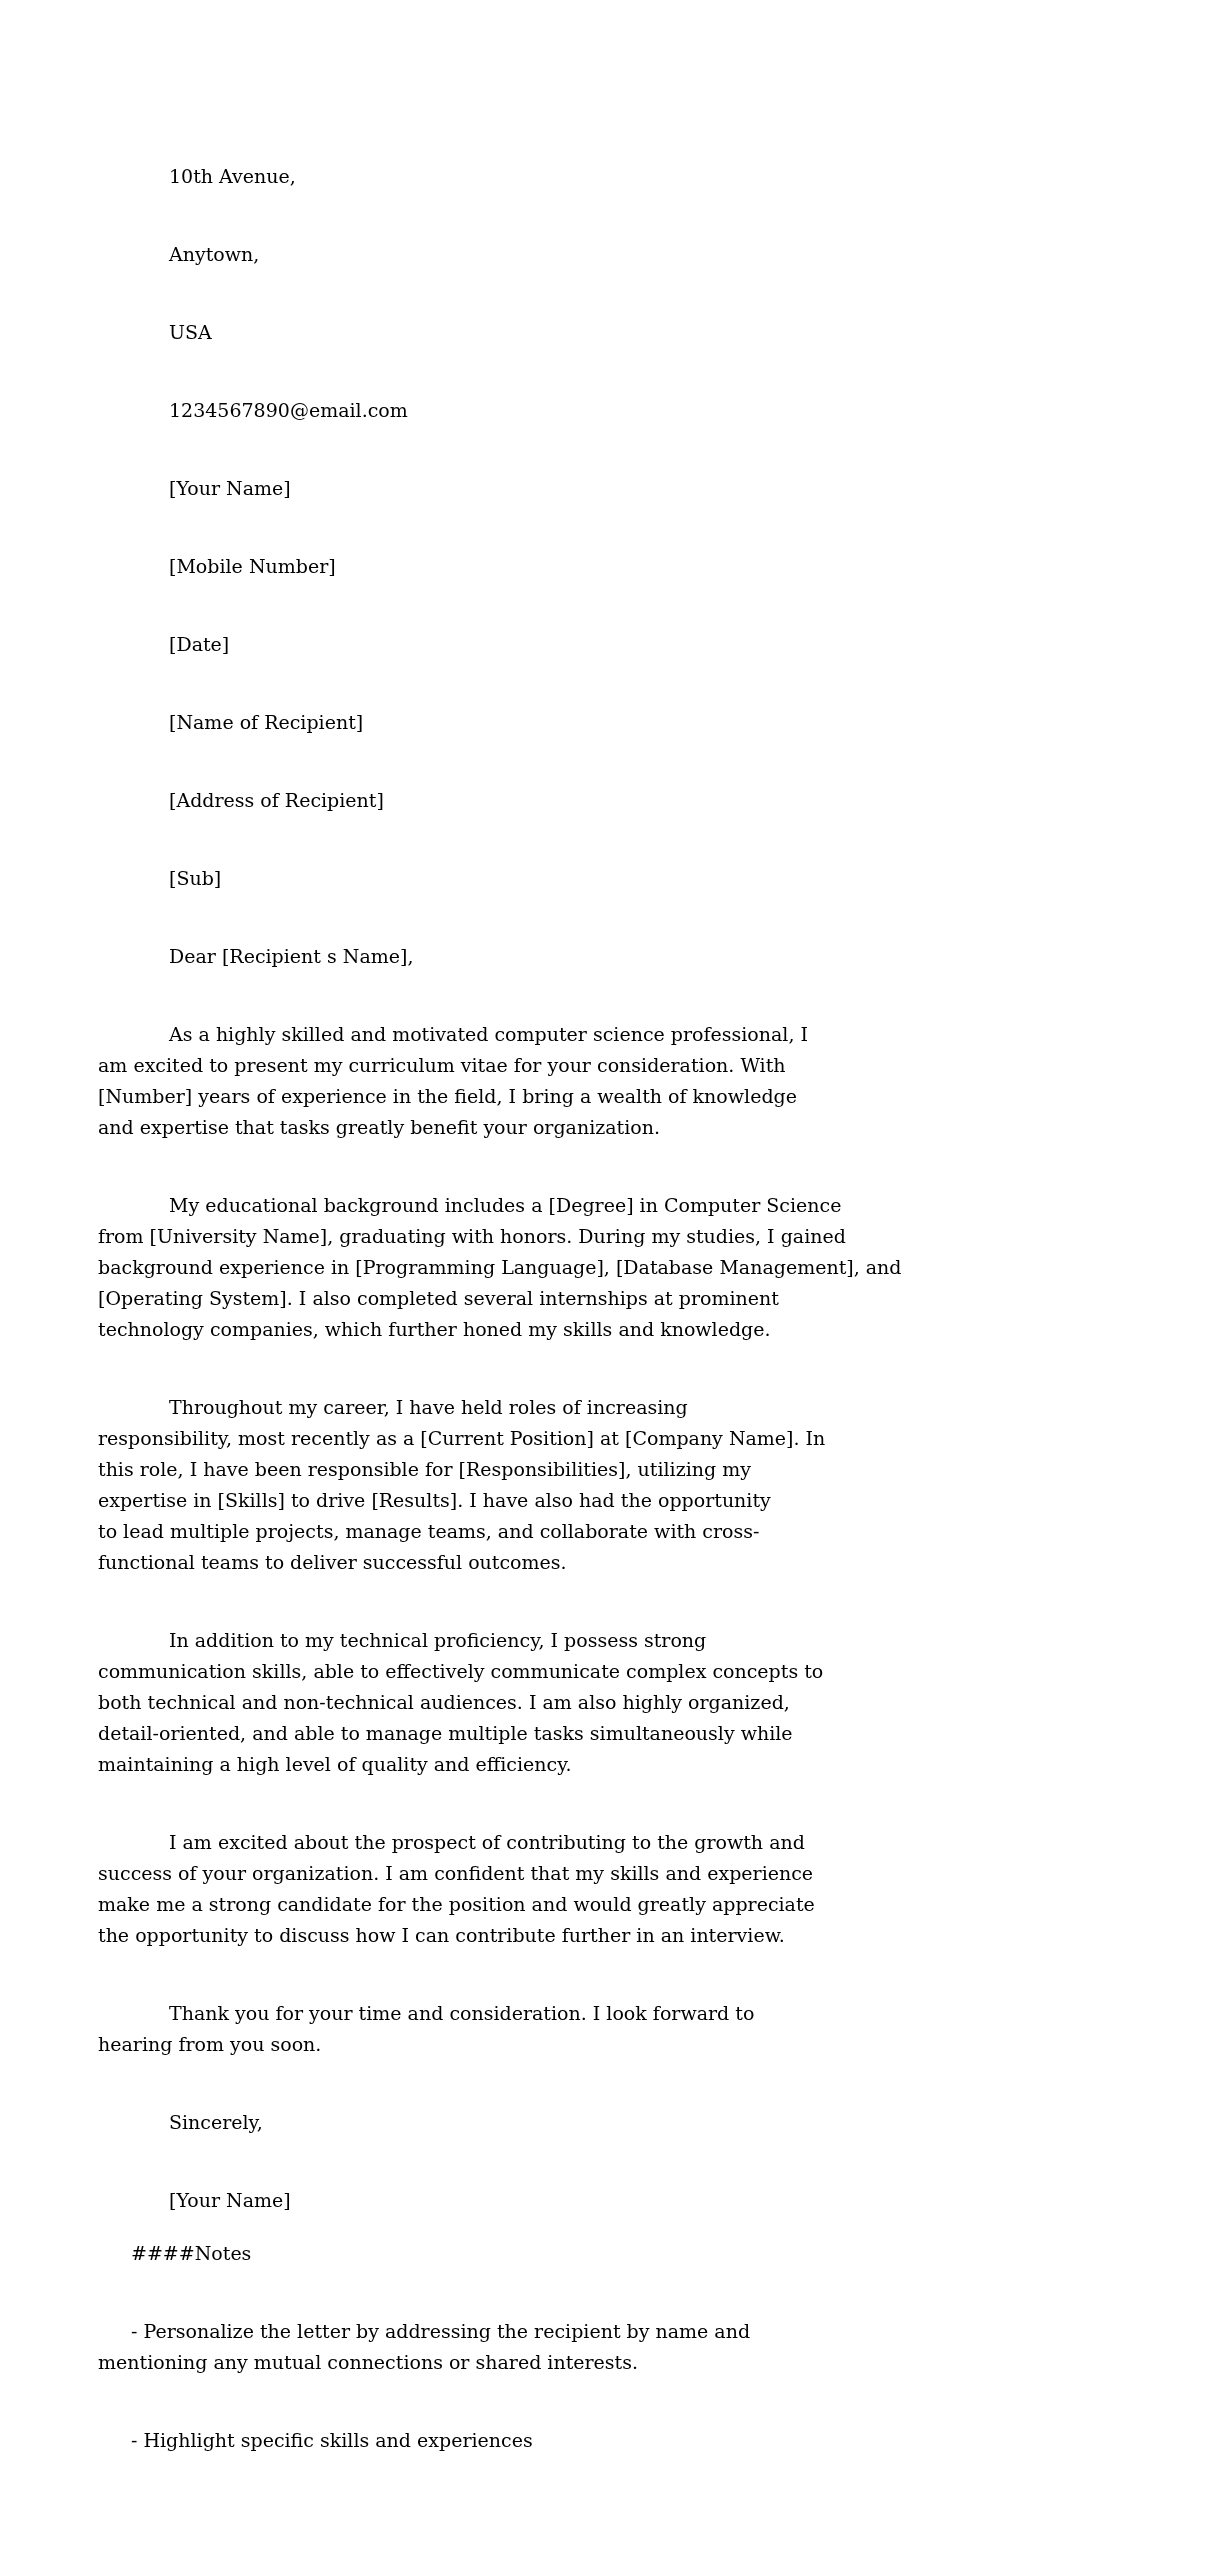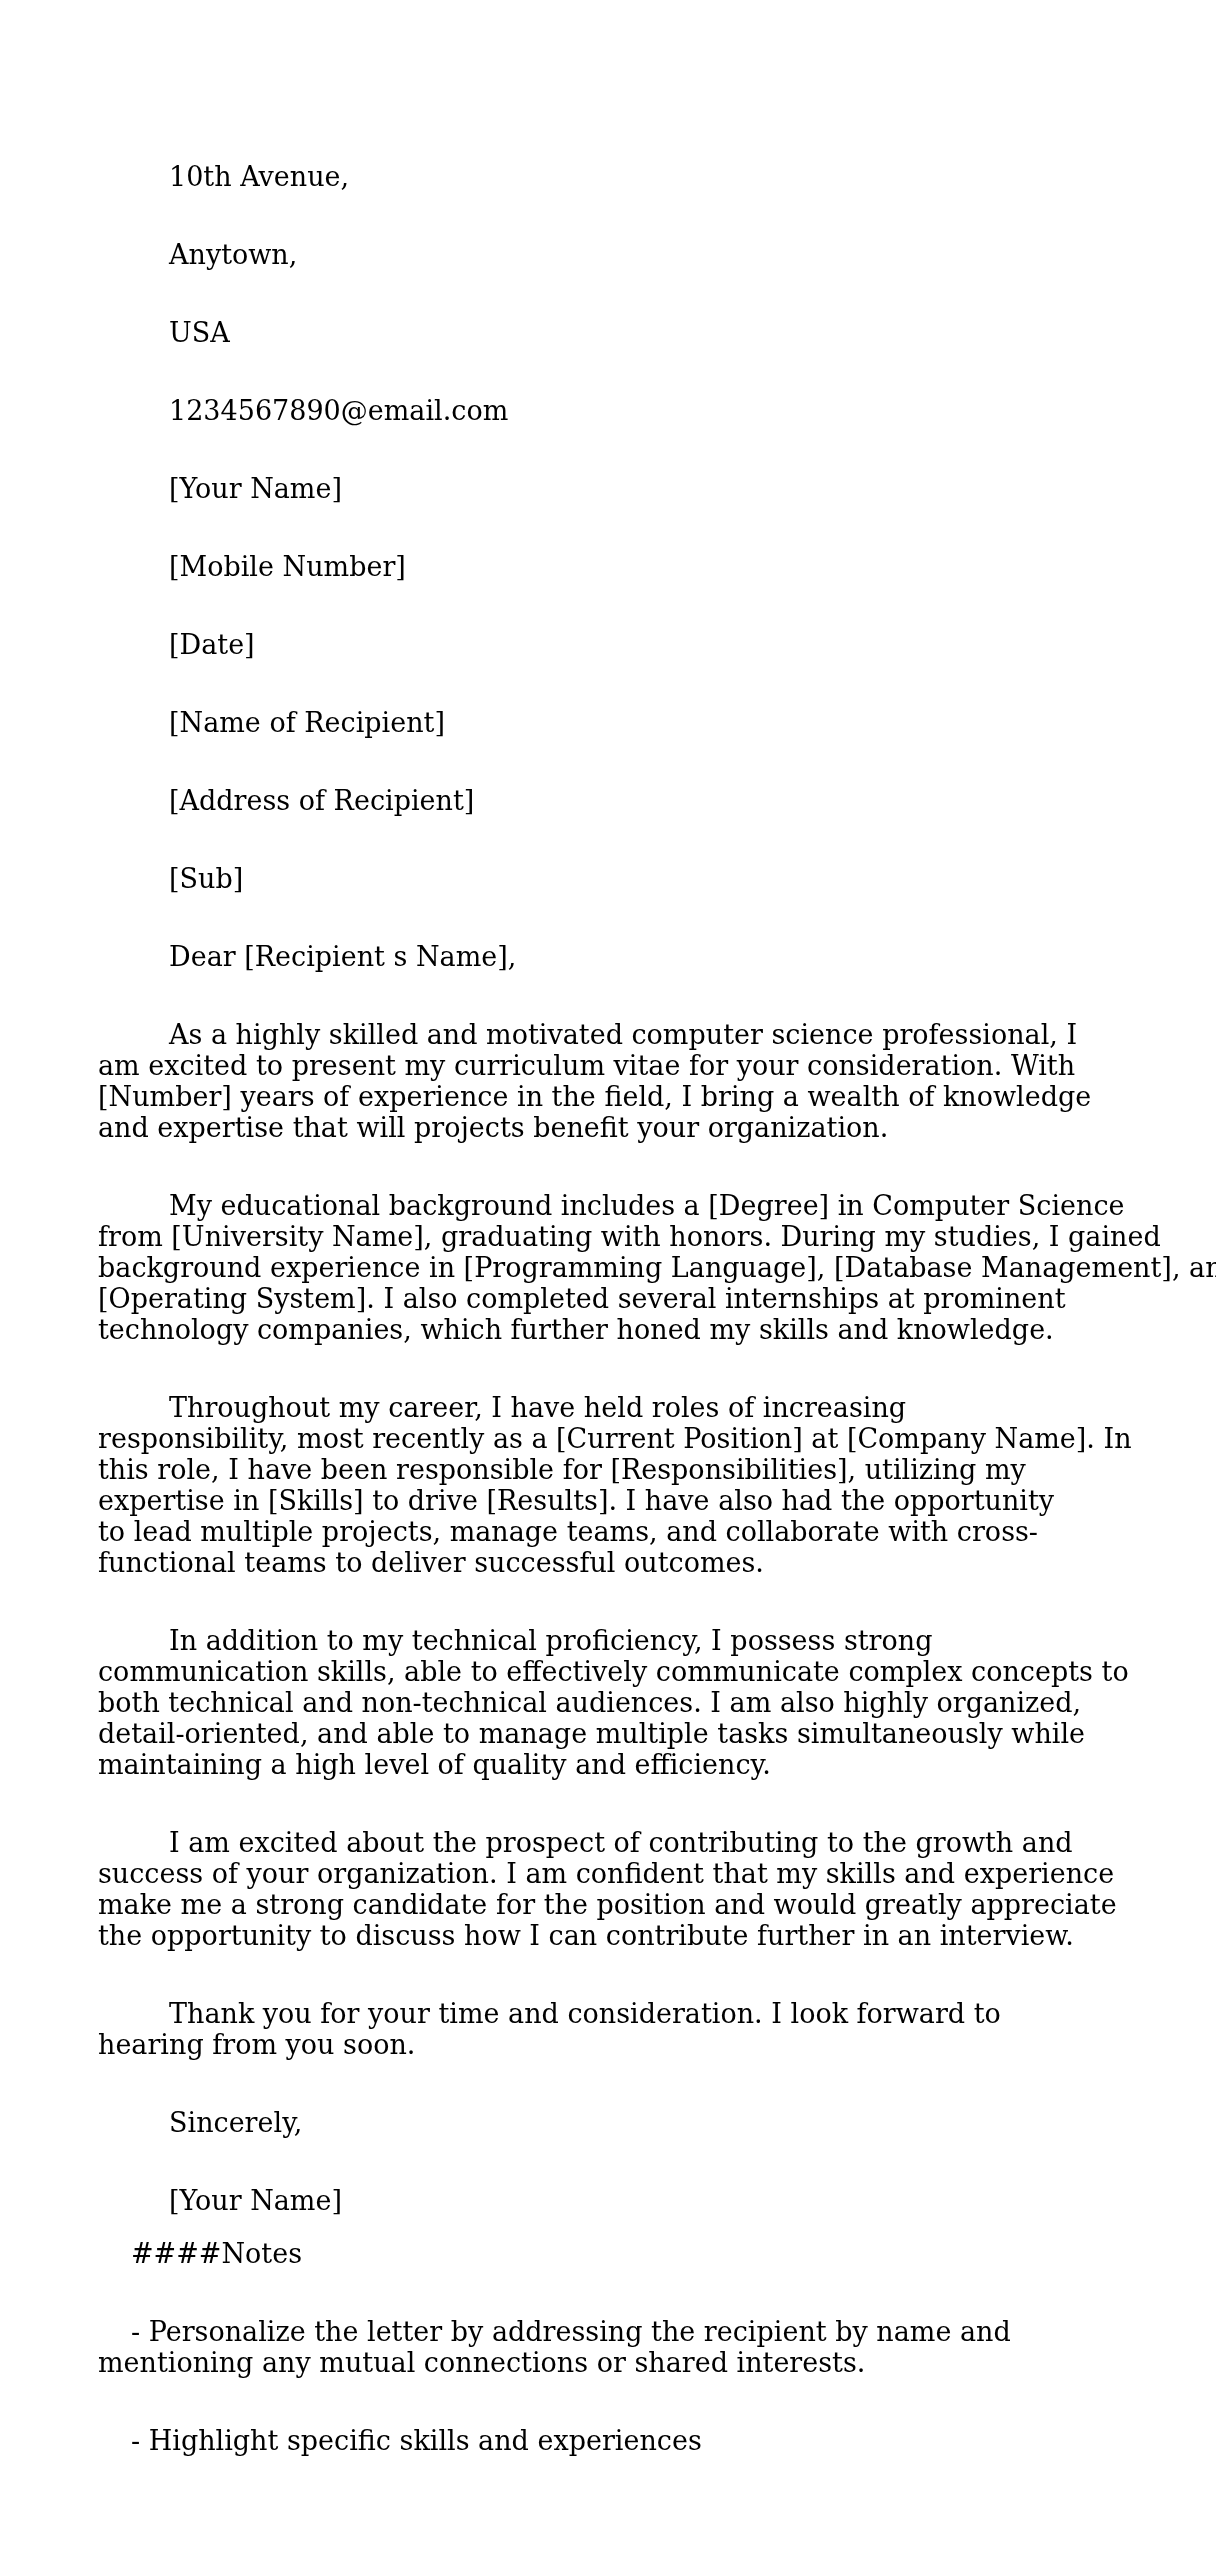--- a/index.html
+++ b/index.html
@@ -13,21 +13,21 @@
     overflow: hidden;
   }
   .page {
     box-sizing: border-box;
     width: 1217px;
     height: 2576px;
     padding: 161px 0 0 98px;
     background: #ffffff;
     color: #000000;
     font-family: "DejaVu Serif", serif;
-    font-size: 27px;
+    font-size: 19px;
     overflow: hidden;
   }
   .ln {
     line-height: 31px;
     white-space: pre;
   }
   
   .solo { margin-bottom: 47px; }
   
   .para { margin-bottom: 47px; }
@@ -52,21 +52,21 @@
   <div class="ln i8 solo">[Date]</div>
   <div class="ln i8 solo">[Name of Recipient]</div>
   <div class="ln i8 solo">[Address of Recipient]</div>
   <div class="ln i8 solo">[Sub]</div>
   <div class="ln i8 solo">Dear [Recipient s Name],</div>
 
   <div class="para">
     <div class="ln i8">As a highly skilled and motivated computer science professional, I</div>
     <div class="ln">am excited to present my curriculum vitae for your consideration. With</div>
     <div class="ln">[Number] years of experience in the field, I bring a wealth of knowledge</div>
-    <div class="ln">and expertise that will projects benefit your organization.</div>
+    <div class="ln">and expertise that tasks greatly benefit your organization.</div>
   </div>
 
   <div class="para">
     <div class="ln i8">My educational background includes a [Degree] in Computer Science</div>
     <div class="ln">from [University Name], graduating with honors. During my studies, I gained</div>
     <div class="ln">background experience in [Programming Language], [Database Management], and</div>
     <div class="ln">[Operating System]. I also completed several internships at prominent</div>
     <div class="ln">technology companies, which further honed my skills and knowledge.</div>
   </div>
 

